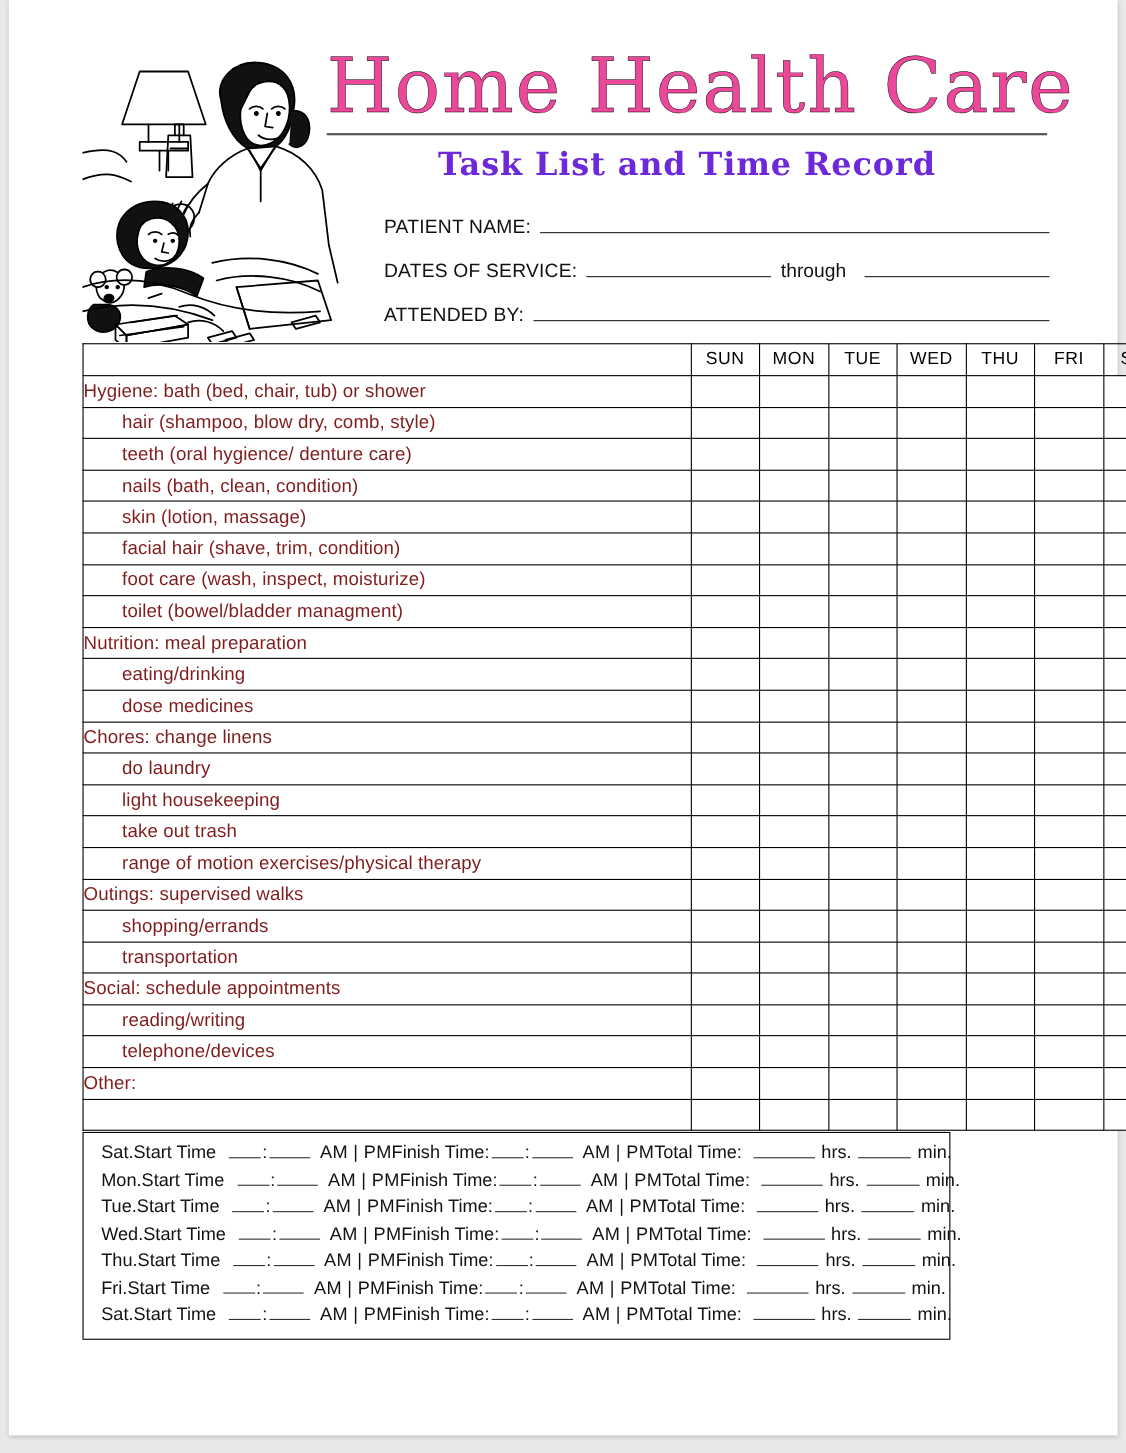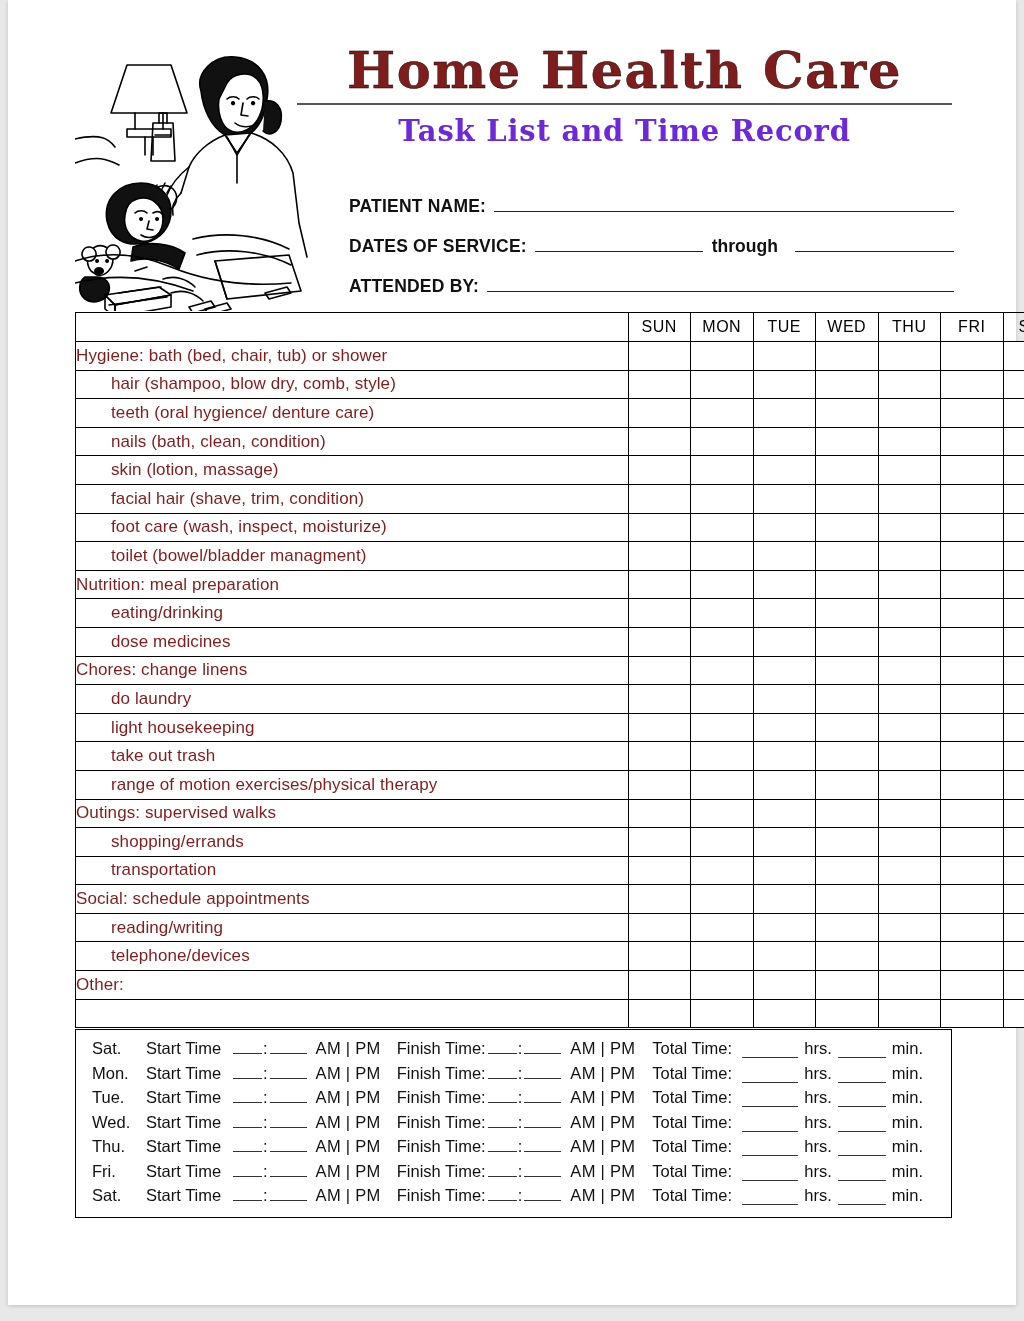--- a/index.html
+++ b/index.html
@@ -17,37 +17,37 @@
   }
 
   
   .header { position:relative; height:268px; }
   .clipart { position:absolute; left:67px; top:43px; width:240px; height:268px; }
   .clipart svg { display:block; width:100%; height:100%; }
 
   .titlewrap { position:absolute; left:289px; top:45px; width:655px; }
   .title {
     font-family:"DejaVu Serif", serif;
-    font-size:51px; line-height:1.0; font-weight:700;
-    letter-spacing:1.5px; text-align:center; color:#7f1d1d;
+    font-size:69px; line-height:1.0; font-weight:400;
+    letter-spacing:1.5px; text-align:center; color:#ec4899;
     white-space:nowrap;
     -webkit-text-stroke:0.4px #000;
   }
   .title-rule { height:0; border-top:2.5px solid #555; margin-top:7px; }
   .subtitle {
     font-family:"DejaVu Serif", serif;
     font-size:29px; font-weight:700; letter-spacing:.8px;
     text-align:center; margin-top:9px; color:#6d28d9;
   }
 
   
   .fields { position:absolute; left:341px; top:196px; width:605px; }
   .fieldrow {
     display:flex; align-items:baseline;
-    font-size:17.5px; color:#111; margin-bottom:19px; white-space:nowrap;font-weight:bold;
+    font-size:17.5px; color:#111; margin-bottom:19px; white-space:nowrap;
   }
   .fieldrow .lbl { letter-spacing:.2px; }
   .rule { flex:1; border-bottom:1.6px solid #222; height:13px; margin-left:8px; }
   .rule.fixed { flex:none; width:168px; }
   .through { margin:0 9px; font-size:17.5px; }
 
   
   .tablewrap { position:absolute; left:67px; top:312px; width:991px; }
   table.tasks { width:100%; border-collapse:collapse; table-layout:fixed; }
   table.tasks th, table.tasks td {
@@ -61,32 +61,32 @@
   }
   td.task {
     text-align:left; font-size:17px; color:#7f1d1d;
     padding-left:11px; letter-spacing:.1px;
   }
   td.task.sub { padding-left:35px; }
   td.daycell { background:#fff; }
 
   
   .timebox {
-    position:absolute; left:67px; top:1029px; width:877px; height:189px;
+    position:absolute; left:67px; top:1029px; width:789px; height:189px;
     border:1.8px solid #000; padding:9px 28px 0 16px;
   }
   .timerow {
     display:flex; align-items:baseline; white-space:nowrap;
     font-size:16.5px; color:#111; height:24.5px;
   }
   .timerow .day { width:56px; }
   .timerow .seg { display:flex; align-items:baseline; }
   .timerow .seg.start { width:260px; }
   .timerow .seg.finish { width:265px; }
-  .timerow .seg.total { width:auto;align-items:flex-end; }
+  .timerow .seg.total { width:auto; }
   .uline { display:inline-block; border-bottom:1.4px solid #333; height:13px; }
   .u-hh { width:29px; margin-left:5px; }
   .u-mm { width:37px; margin-left:1px; }
   .u-hrs { width:56px; margin-left:6px; }
   .u-min { width:48px; margin-left:6px; }
   .ampm { margin-left:9px; letter-spacing:.3px; }
   .colon { margin:0 1px; }
   .lblstart { width:82px; }
   .lblfinish { width:86px; }
   .lbltotal { width:84px; }

